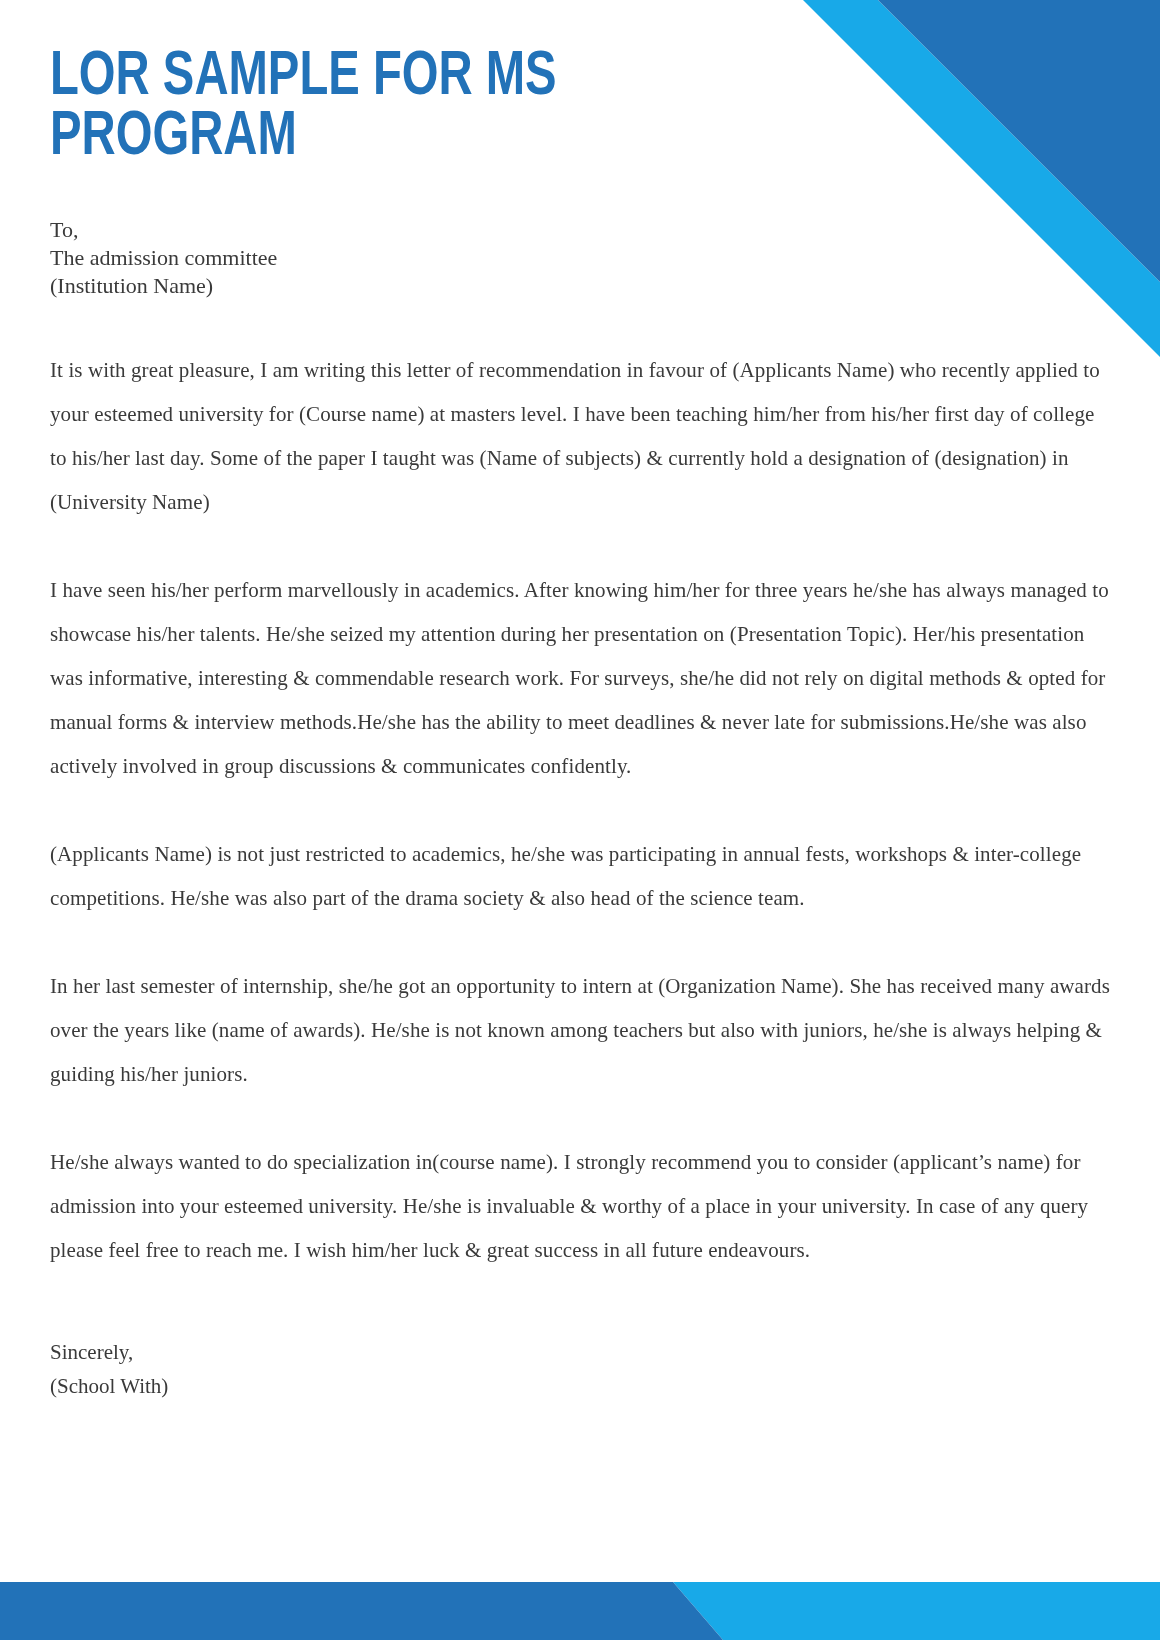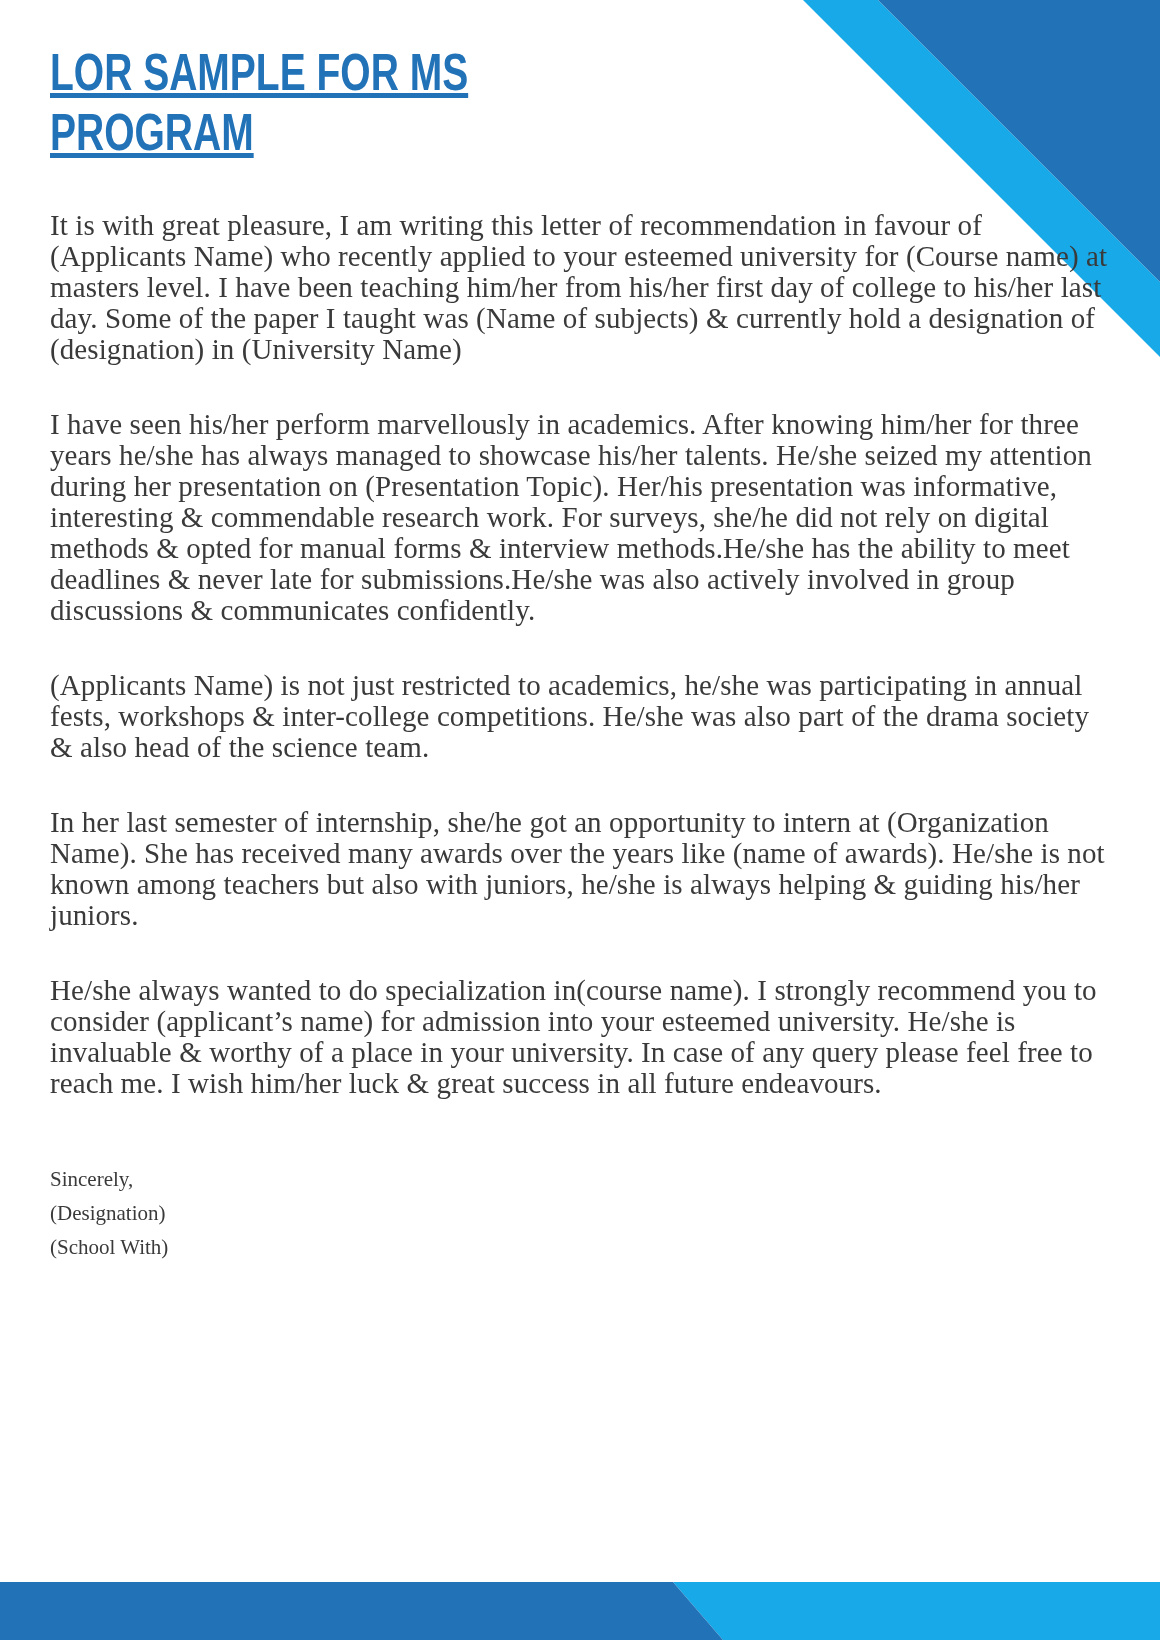--- a/index.html
+++ b/index.html
@@ -24,40 +24,39 @@
     left: 50px;
     top: 42px;
     width: 1062px;
     color: var(--text, #3a3a3a);
   }
 
   .title {
     color: var(--accent_dark, #2272b8);
     font-family: "Liberation Sans", sans-serif;
     font-weight: bold;
-    font-size: 52px;
+    font-size: 63px;
     line-height: 60px;
     letter-spacing: 0px;
-    text-decoration: underline;
   }
   .title-line {
     transform: scaleX(0.75);
     transform-origin: 0 50%;
     white-space: nowrap;
   }
 
   .recipient {
     margin-top: 54px;
     font-size: 22px;
     line-height: 28px;
   }
 
   .para {
-    font-size: 29px;
-    line-height: 31px;
+    font-size: 21px;
+    line-height: 44px;
     margin-top: 44px;
     letter-spacing: 0.1px;
   }
   .para.first { margin-top: 48px; }
 
   .signature {
     margin-top: 63px;
     font-size: 21px;
     line-height: 34px;
   }
@@ -75,32 +74,36 @@
   <polygon class="fill-dark" points="0,0 673,0 723,58 0,58"></polygon>
 </svg>
 
 <div class="content">
 
   <div class="title">
     <div class="title-line">LOR SAMPLE FOR MS</div>
     <div class="title-line">PROGRAM</div>
   </div>
 
+  <div class="recipient">
+    <div>To,</div>
+    <div>The admission committee</div>
+    <div>(Institution Name)</div>
+  </div>
 
   <div class="para first">It is with great pleasure, I am writing this letter of recommendation in favour of (Applicants Name) who recently applied to your esteemed university for (Course name) at masters level. I have been teaching him/her from his/her first day of college to his/her last day. Some of the paper I taught was (Name of subjects) &amp; currently hold a designation of (designation) in (University Name)</div>
 
   <div class="para">I have seen his/her perform marvellously in academics. After knowing him/her for three years he/she has always managed to showcase his/her talents. He/she seized my attention during her presentation on (Presentation Topic). Her/his presentation was informative, interesting &amp; commendable research work. For surveys, she/he did not rely on digital methods &amp; opted for manual forms &amp; interview methods.He/she has the ability to meet deadlines &amp; never late for submissions.He/she was also actively involved in group discussions &amp; communicates confidently.</div>
 
   <div class="para">(Applicants Name) is not just restricted to academics, he/she was participating in annual fests, workshops &amp; inter-college competitions. He/she was also part of the drama society &amp; also head of the science team.</div>
 
   <div class="para">
     <div>In her last semester of internship, she/he got an opportunity to intern at (Organization Name). She has received many awards over the years like (name of awards). He/she is not known among teachers but also with juniors, he/she is always helping &amp; guiding his/her juniors.</div>
   </div>
 
   <div class="para">He/she always wanted to do specialization in(course name). I strongly recommend you to consider (applicant’s name) for admission into your esteemed university. He/she is invaluable &amp; worthy of a place in your university. In case of any query please feel free to reach me. I wish him/her luck &amp; great success in all future endeavours.</div>
 
   <div class="signature">
     <div>Sincerely,</div>
-    <div>(Designation)</div>
     <div>(School With)</div>
   </div>
 
 </div>
 
 </body></html>

